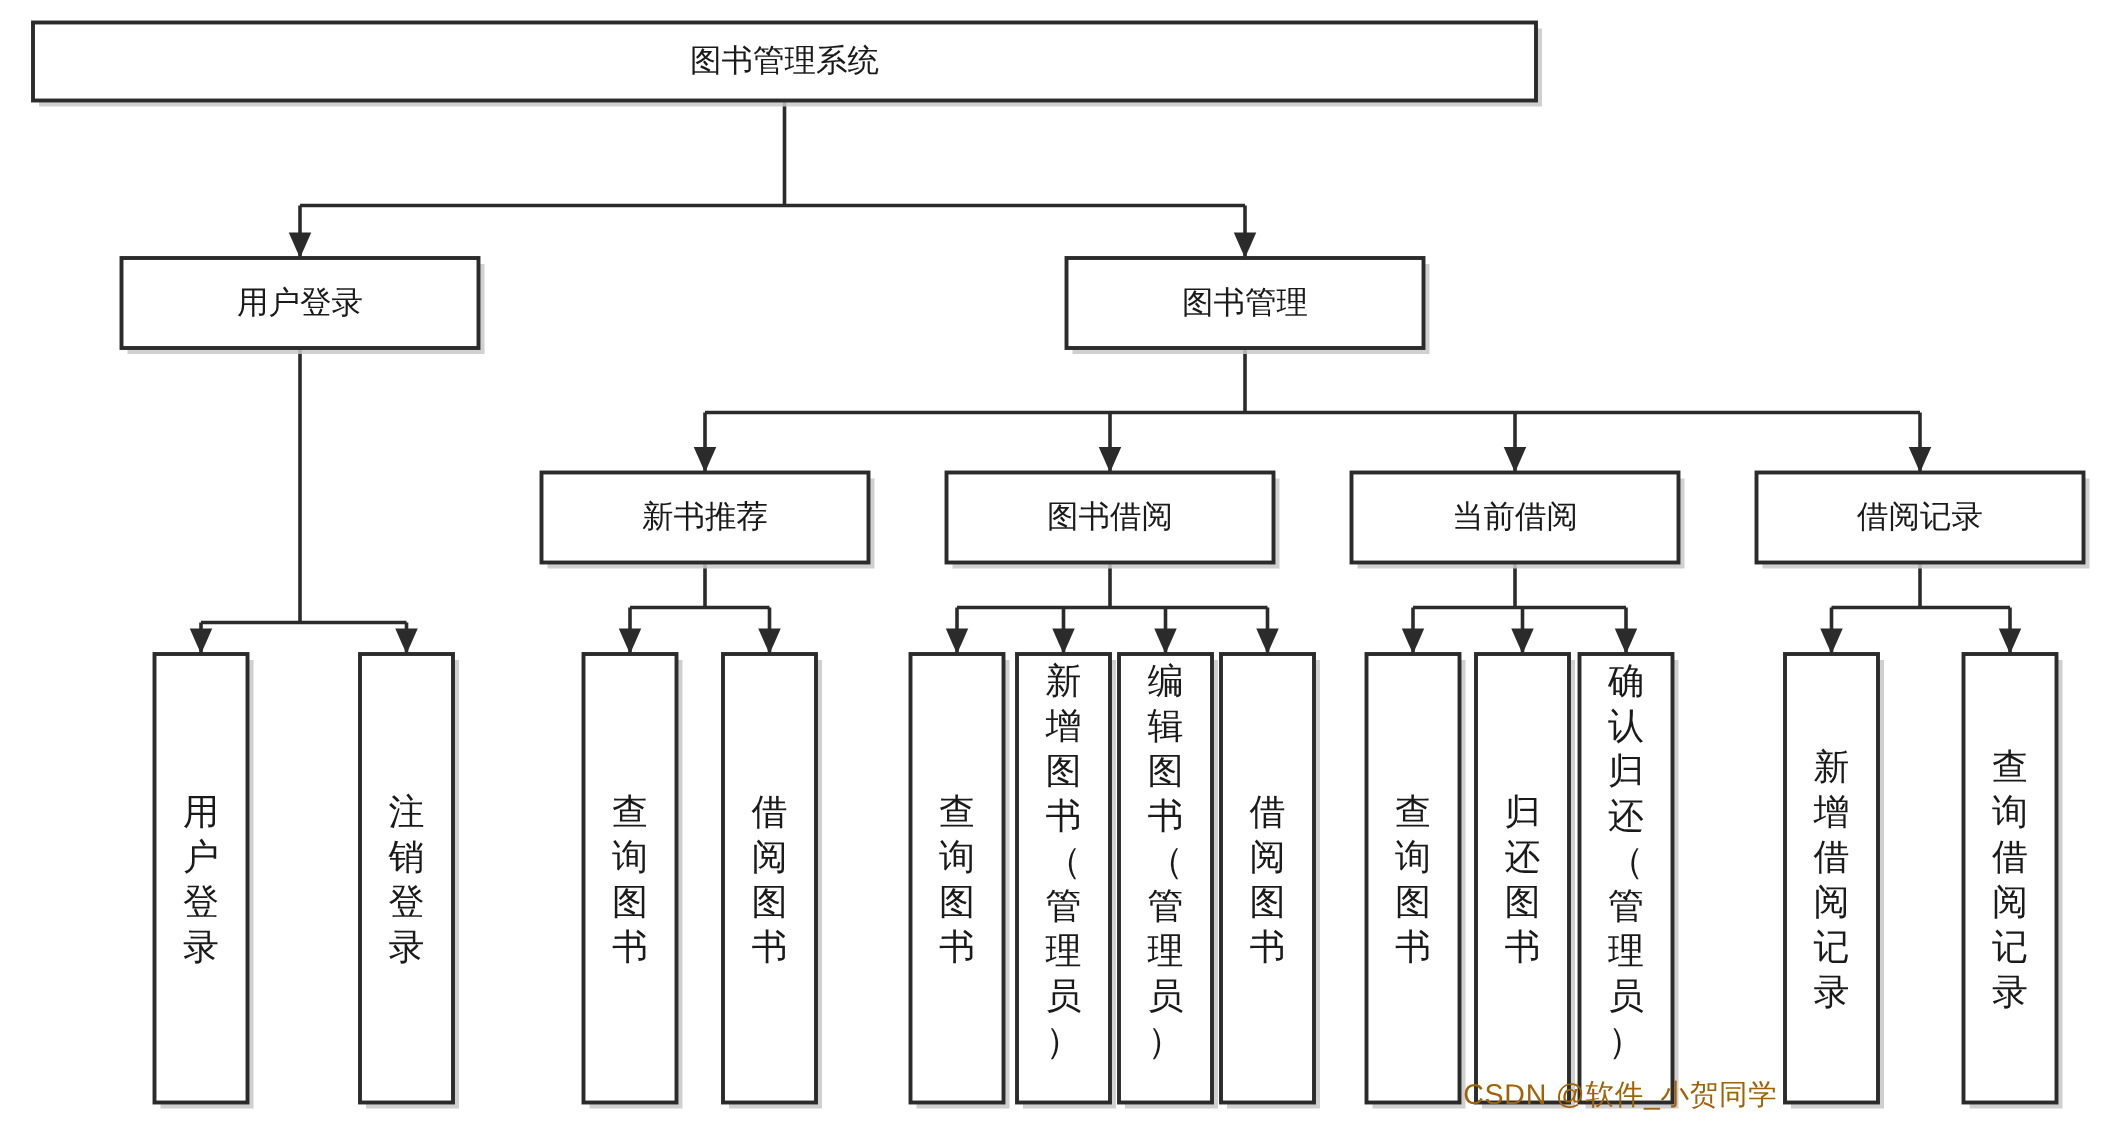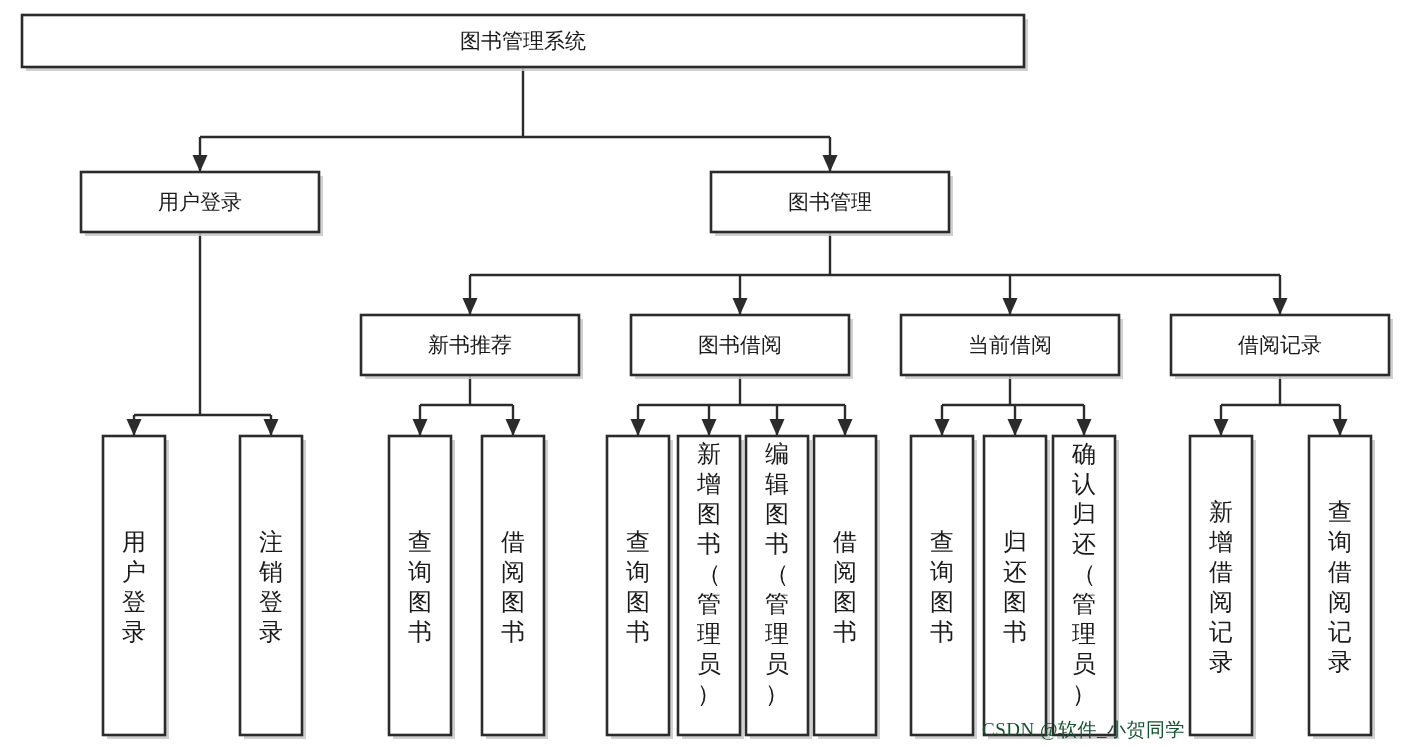--- a/index.html
+++ b/index.html
@@ -56,23 +56,23 @@
     stroke-linecap: butt;
   }
   .arrow-head {
     fill: #2b2b2b;
     stroke: none;
   }
   .watermark {
     position: absolute;
     right: 8px;
     bottom: 4px;
-    font-family: Liberation Serif, serif;
+    font-family: Liberation Sans, sans-serif;
     font-size: 19px;
-    color: #14532d;
+    color: #a16207;
     letter-spacing: 0.5px;
     white-space: nowrap;
     user-select: none;
   }
 </style>
 </head>
 <body>
 
 <div id="diagram-root">
   <svg class="diagram" viewBox="0 0 1405 747">

